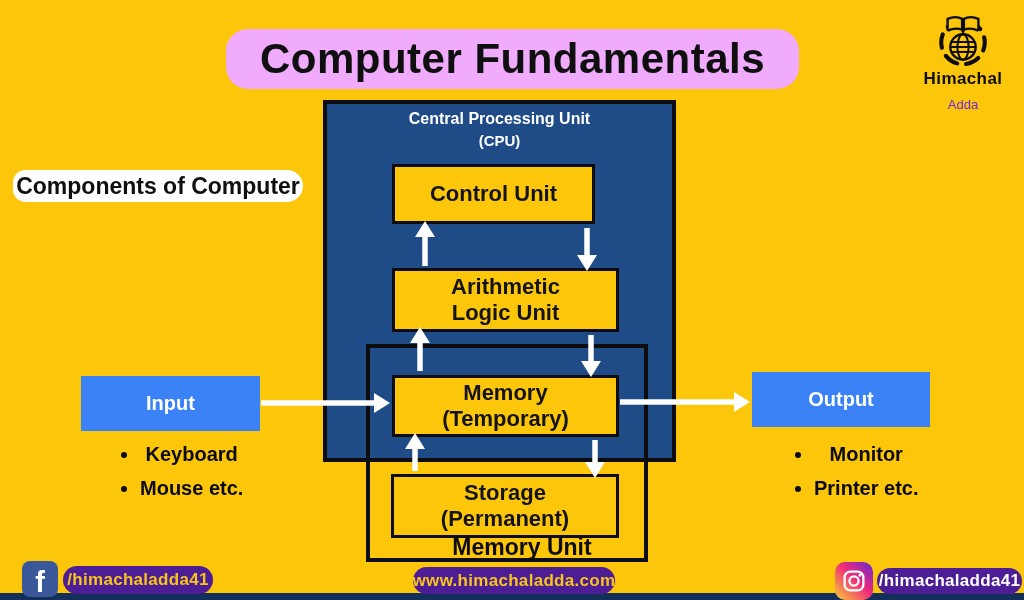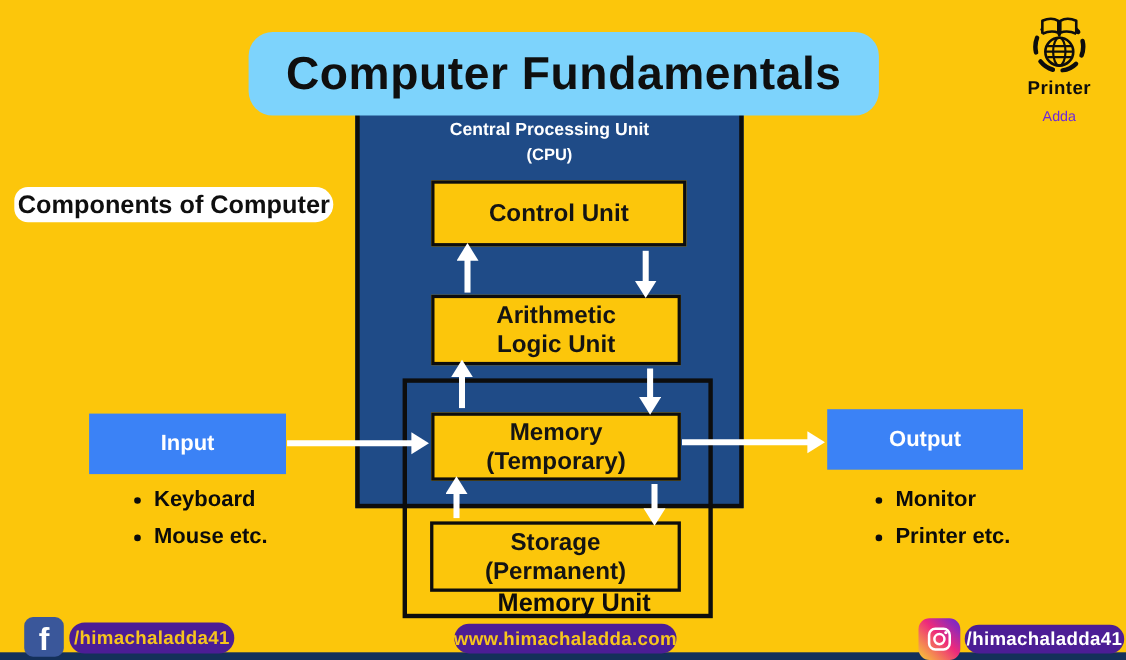--- a/index.html
+++ b/index.html
@@ -3,21 +3,21 @@
 <meta charset="utf-8">
 <style>
   * { margin:0; padding:0; box-sizing:border-box; }
   html,body { width:1024px; height:600px; }
   body { font-family:"Liberation Sans", sans-serif; }
   .stage { position:relative; width:1024px; height:600px; background:#FCC60B; overflow:hidden; }
 
   .abs { position:absolute; }
 
   
-  .title-pill { left:226px; top:29px; width:573px; height:76px; background:#7dd3fc; border-radius:22px;
+  .title-pill { left:226px; top:29px; width:573px; height:60px; background:#f0abfc; border-radius:22px;
     display:flex; align-items:center; justify-content:center; z-index:3; }
   .title-pill span { font-size:42px; font-weight:800; color:#0F0F0F; letter-spacing:0.5px; }
   .subtitle-pill { left:13px; top:170px; width:290px; height:32px; background:#FFFFFF; border-radius:14px 18px 18px 14px;
     display:flex; align-items:center; justify-content:center; z-index:3; }
   .subtitle-pill span { font-size:23px; font-weight:800; color:#0F0F0F; }
 
   
   .brand { left:920px; top:8px; width:86px; text-align:center; z-index:3; }
   .brand .bname { font-size:17px; font-weight:800; color:#0D0D0D; letter-spacing:0.4px; line-height:1.1; }
   .brand .bsub  { font-size:13px; font-weight:400; color:#6d28d9; margin-top:8px; }
@@ -29,34 +29,34 @@
   .cpu-title .l2 { font-size:15px; font-weight:700; margin-top:4px; }
 
   
   .mu-box { left:366px; top:344px; width:282px; height:218px; border:4px solid #0D0D0D; background:transparent; z-index:2; }
   .mu-label { left:366px; top:534px; width:312px; text-align:center; font-size:23px; font-weight:800; color:#0D0D0D; z-index:3; }
 
   
   .ybox { background:#FCC60B; border:3px solid #0D0D0D; display:flex; flex-direction:column;
     align-items:center; justify-content:center; z-index:3; }
   .ybox span { font-size:22px; font-weight:700; color:#141414; line-height:1.18; text-align:center; }
-  .control-box { left:392px; top:164px; width:232px; height:60px; }
+  .control-box { left:392px; top:164px; width:203px; height:60px; }
   .alu-box     { left:392px; top:268px; width:227px; height:64px; }
   .memory-box  { left:392px; top:375px; width:227px; height:62px; }
   .storage-box { left:391px; top:474px; width:228px; height:64px; }
 
   
   .iobox { background:#3b82f6; display:flex; align-items:center; justify-content:center; z-index:3; }
   .iobox span { color:#FFFFFF; font-size:20px; font-weight:700; }
   .input-box  { left:81px;  top:376px; width:179px; height:55px; }
   .output-box { left:752px; top:372px; width:178px; height:55px; }
 
   
   .blist { list-style:disc; z-index:3; }
-  .blist li { font-size:20px; font-weight:800; color:#0B0B0B; margin-bottom:11px; }
+  .blist li { font-size:20px; font-weight:800; color:#0B0B0B; margin-bottom:11px;text-align:center; }
   .input-list  { left:140px; top:443px; }
   .output-list { left:814px; top:443px; }
 
   
   .arrows { left:0; top:0; width:1024px; height:600px; z-index:4; pointer-events:none; }
 
   
   .fb-icon { left:22px; top:561px; width:36px; height:36px; background:#3A579A; border-radius:8px;
     display:flex; align-items:flex-end; justify-content:center; z-index:5; }
   .fb-icon span { color:#FFFFFF; font-size:29px; font-weight:700; line-height:0.95; }
@@ -94,21 +94,21 @@
       <circle cx="32" cy="38" r="24" fill="none" stroke="#0D0D0D" stroke-width="4.5" stroke-dasharray="15 10" stroke-dashoffset="6" stroke-linecap="round"></circle>
       <circle cx="32" cy="43" r="14" fill="#FCC60B" stroke="#0D0D0D" stroke-width="2.6"></circle>
       <ellipse cx="32" cy="43" rx="6.2" ry="14" fill="none" stroke="#0D0D0D" stroke-width="2.2"></ellipse>
       <line x1="19.5" y1="37.5" x2="44.5" y2="37.5" stroke="#0D0D0D" stroke-width="2.2"></line>
       <line x1="18" y1="43" x2="46" y2="43" stroke="#0D0D0D" stroke-width="2.2"></line>
       <line x1="20" y1="48.5" x2="44" y2="48.5" stroke="#0D0D0D" stroke-width="2.2"></line>
       <path d="M15 25 L15 12 Q24 8 31 12 L31 24" fill="#FCC60B" stroke="#0D0D0D" stroke-width="2.6" stroke-linejoin="round"></path>
       <path d="M49 25 L49 12 Q40 8 33 12 L33 24" fill="#FCC60B" stroke="#0D0D0D" stroke-width="2.6" stroke-linejoin="round"></path>
       <path d="M15 25 Q24 21 31 24 L32 26.5 L33 24 Q40 21 49 25" fill="none" stroke="#0D0D0D" stroke-width="2.6" stroke-linejoin="round"></path>
     </svg>
-    <div class="bname">Printer</div>
+    <div class="bname">Himachal</div>
     <div class="bsub">Adda</div>
   </div>
 
   <div class="abs cpu-box"></div>
   <div class="abs cpu-title">
     <div class="l1">Central Processing Unit</div>
     <div class="l2">(CPU)</div>
   </div>
 
   <div class="abs mu-box"></div>

